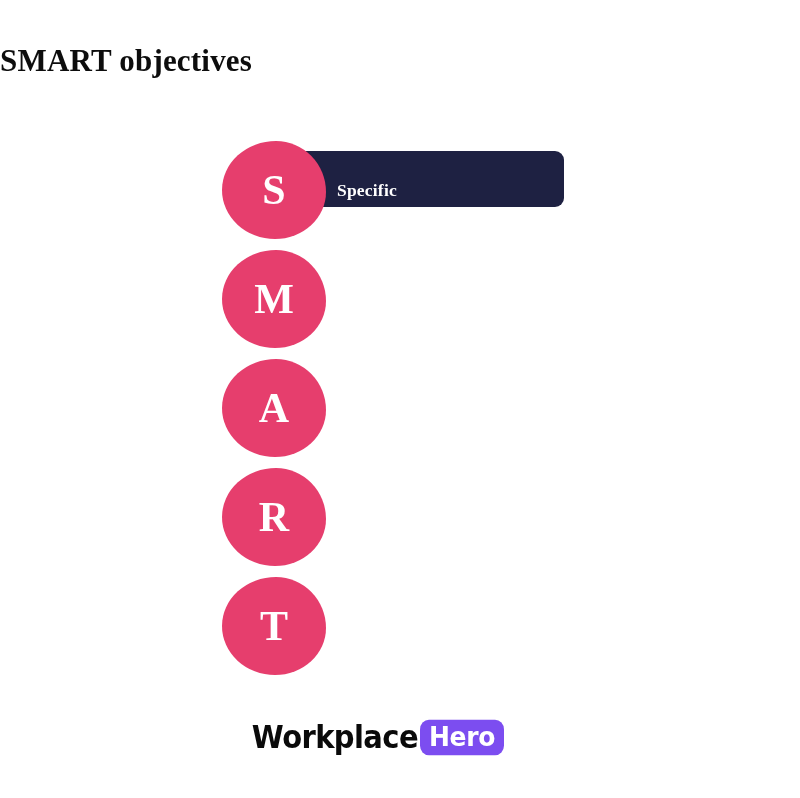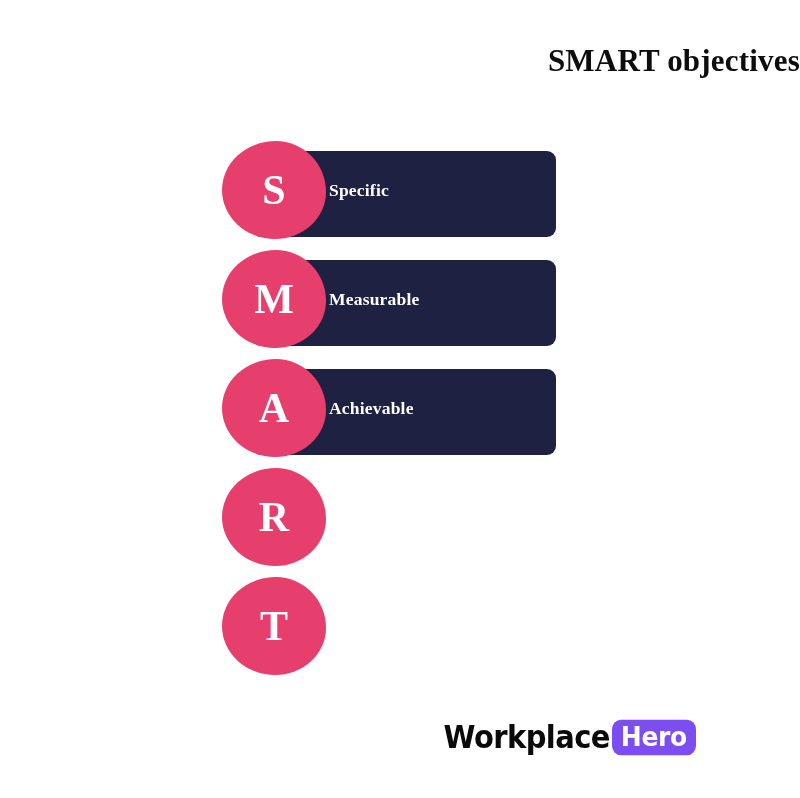--- a/index.html
+++ b/index.html
@@ -22,21 +22,21 @@
     height: 798px;
     background: #ffffff;
   }
 
   
   #page-title {
     position: absolute;
     top: 40px;
     left: 0;
     width: 800px;
-    text-align: right;
+    text-align: left;
     font-family: "Liberation Serif", "DejaVu Serif", serif;
     font-weight: bold;
     font-size: 31px;
     letter-spacing: 0.2px;
     color: #0d0d0d;
     line-height: 42px;
     white-space: nowrap;
   }
 
   
@@ -50,24 +50,24 @@
 
   .smart-row {
     position: absolute;
     left: 0;
     width: 800px;
     height: 98px;
   }
 
   .row-bar {
     position: absolute;
-    left: 252px;
+    left: 260px;
     top: 10px;
     width: 304px;
-    height: 86px;
+    height: 56px;
     background: #1e2142;
     border-radius: 9px;
     box-sizing: border-box;
   }
 
   .row-label {
     position: absolute;
     left: 77px;
     top: 0;
     height: 78px;
@@ -103,23 +103,23 @@
     font-weight: bold;
     font-size: 42px;
     color: #ffffff;
   }
 
   
   #footer-logo {
     position: absolute;
     left: 0;
     top: 712px;
-    width: 696px;
+    width: 756px;
     height: 48px;
-    text-align: right;
+    text-align: center;
     white-space: nowrap;
   }
 
   .logo-inner {
     display: inline-block;
     position: relative;
     height: 48px;
     line-height: 48px;
   }
 
@@ -162,32 +162,26 @@
     <div class="smart-row" style="top:0px;">
       <div class="row-bar">
         <div class="row-label">Specific</div>
       </div>
       <div class="row-blob">
         <div class="row-letter">S</div>
       </div>
     </div>
 
     <div class="smart-row" style="top:109px;">
-      <div class="row-bar">
-        <div class="row-label">Measurable</div>
-      </div>
       <div class="row-blob">
         <div class="row-letter">M</div>
       </div>
     </div>
 
     <div class="smart-row" style="top:218px;">
-      <div class="row-bar">
-        <div class="row-label">Achievable</div>
-      </div>
       <div class="row-blob">
         <div class="row-letter">A</div>
       </div>
     </div>
 
     <div class="smart-row" style="top:327px;">
       <div class="row-blob">
         <div class="row-letter">R</div>
       </div>
     </div>

